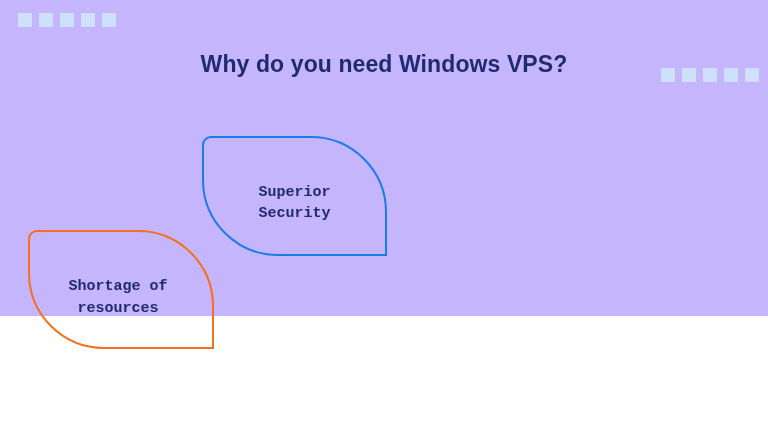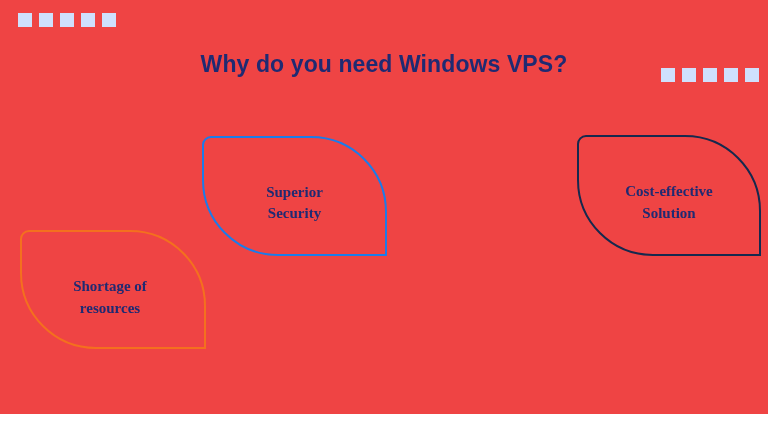--- a/index.html
+++ b/index.html
@@ -9,22 +9,22 @@
   body {
     width: 768px;
     height: 427px;
     background: #ffffff;
     font-family: "Liberation Sans", sans-serif;
     overflow: hidden;
   }
   #stage {
     position: relative;
     width: 768px;
-    height: 414px;
-    background: #ef4444;
+    height: 316px;
+    background: #c4b5fd;
   }
 
   
   .dot-strip {
     position: absolute;
     display: flex;
   }
   .dot-strip .sq {
     width: 14px;
     height: 14px;
@@ -67,28 +67,28 @@
     display: flex;
     align-items: center;
     justify-content: center;
   }
   .leaf-label {
     text-align: center;
     font-size: 15px;
     font-weight: bold;
     line-height: 1.42;
     color: #1f2a72;
-    font-family: Liberation Serif, serif;
+    font-family: Liberation Mono, monospace;
     white-space: pre-line;
     padding: 0 14px;
     margin-top: -2px;
   }
 
   #leaf-shortage-of-resources {
-    left: 20px;
+    left: 28px;
     top: 230px;
     width: 186px;
     height: 119px;
     border-color: #f4701e;
   }
   #leaf-superior-security {
     left: 202px;
     top: 136px;
     width: 185px;
     height: 120px;
@@ -142,18 +142,14 @@
     <div class="leaf-label">Shortage of
 resources</div>
   </div>
 
   <div id="leaf-superior-security" class="leaf">
     <div class="leaf-label">Superior
 Security</div>
   </div>
 
 
-  <div id="leaf-cost-effective-solution" class="leaf">
-    <div class="leaf-label">Cost-effective
-Solution</div>
-  </div>
 
 </div>
 
 </body></html>

